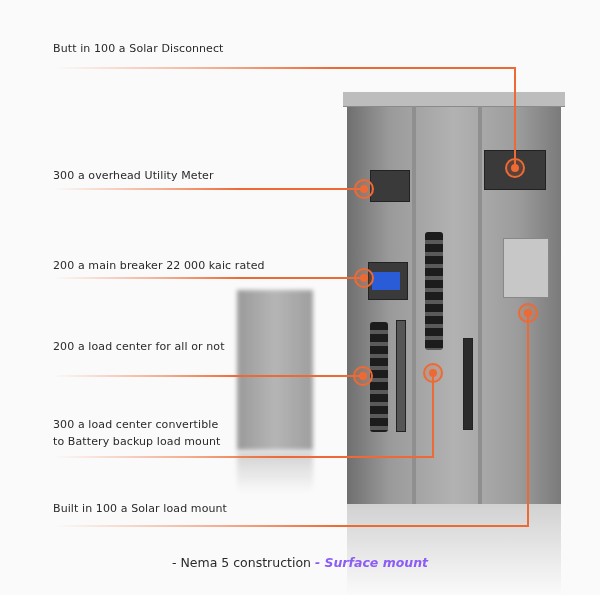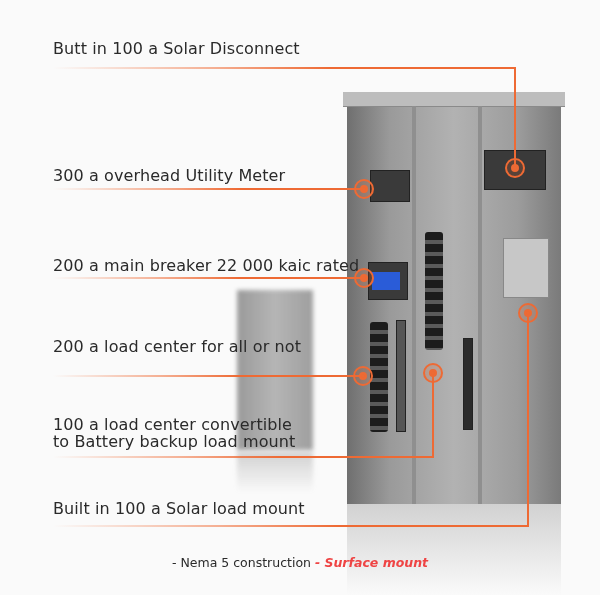--- a/index.html
+++ b/index.html
@@ -1,33 +1,33 @@
 <!DOCTYPE html>
 <html><head>
 <meta charset="utf-8">
 <style>
   html,body{margin:0;padding:0;}
   body{width:600px;height:595px;background:#fafafa;position:relative;overflow:hidden;font-family:"DejaVu Sans","Liberation Sans",sans-serif;}
-  .label{position:absolute;left:53px;font-size:16px;color:#2a2a2a;line-height:17px;letter-spacing:0.1px;}
+  .label{position:absolute;left:53px;font-size:11px;color:#2a2a2a;line-height:17px;letter-spacing:0.1px;}
   .line{position:absolute;height:2px;background:linear-gradient(to right,rgba(240,112,60,0) 0%,rgba(240,112,60,0.55) 35%,#ee6a34 60%,#ee6a34 100%);}
   .vline{position:absolute;width:2px;background:#ee6a34;}
   .target{position:absolute;width:20px;height:20px;border-radius:50%;border:2px solid #ee6a34;box-sizing:border-box;background:rgba(238,106,52,0.18);}
   .target::after{content:"";position:absolute;left:4px;top:4px;width:8px;height:8px;border-radius:50%;border:2px solid #ee6a34;box-sizing:border-box;background:#ee6a34;}
   
   .panel{position:absolute;left:347px;top:92px;width:214px;height:412px;background:linear-gradient(to right,#6f6f6f,#9a9a9a 20%,#b2b2b2 50%,#9c9c9c 80%,#7a7a7a);}
   .panel-top{position:absolute;left:343px;top:92px;width:222px;height:14px;background:#bdbdbd;border-bottom:1px solid #8a8a8a;}
   .col{position:absolute;top:106px;width:4px;height:398px;background:#8f8f8f;}
   .reflect{position:absolute;left:347px;top:504px;width:214px;height:91px;background:linear-gradient(to bottom,rgba(160,160,160,0.45),rgba(250,250,250,0));}
   .blur-panel{position:absolute;left:237px;top:290px;width:76px;height:160px;background:linear-gradient(to right,#8a8a8a,#aaaaaa,#8f8f8f);filter:blur(2px);opacity:0.85;}
   .blur-reflect{position:absolute;left:237px;top:452px;width:76px;height:40px;background:linear-gradient(to bottom,rgba(150,150,150,0.4),rgba(250,250,250,0));filter:blur(2px);}
   .breaker-stack{position:absolute;width:18px;background:repeating-linear-gradient(to bottom,#1c1c1c 0,#1c1c1c 8px,#5a5a5a 8px,#5a5a5a 12px);border-radius:3px;}
   .meter-block{position:absolute;background:#3a3a3a;border:1px solid #222;}
   .bluebox{position:absolute;left:372px;top:272px;width:28px;height:18px;background:#2a5cd8;}
   .footer{position:absolute;top:555px;left:0;width:600px;text-align:center;font-size:12.5px;color:#2a2a2a;}
-  .footer b{font-style:italic;font-weight:bold;color:#ef4444;}
+  .footer b{font-style:italic;font-weight:bold;color:#8b5cf6;}
 </style>
 </head>
 <body>
 
 <div class="blur-panel"></div>
 <div class="blur-reflect"></div>
 
 <div>
   <div class="panel"></div>
   <div class="panel-top"></div>
@@ -59,21 +59,21 @@
 <div class="line" style="left:53px;top:277px;width:310px"></div>
 <div class="target" style="left:354px;top:268px"></div>
 
 <div class="label" style="top:338px">
   <div>200 a load center for all or not</div>
 </div>
 <div class="line" style="left:53px;top:375px;width:310px"></div>
 <div class="target" style="left:353px;top:366px"></div>
 
 <div class="label" style="top:416px">
-  <div>100 a load center convertible</div>
+  <div>300 a load center convertible</div>
   <div>to Battery backup load mount</div>
 </div>
 <div class="line" style="left:53px;top:456px;width:380px"></div>
 <div class="vline" style="left:432px;top:372px;height:86px"></div>
 <div class="target" style="left:423px;top:363px"></div>
 
 <div class="label" style="top:500px">Built in 100 a Solar load mount</div>
 <div class="line" style="left:53px;top:525px;width:476px"></div>
 <div class="vline" style="left:527px;top:312px;height:215px"></div>
 <div class="target" style="left:518px;top:303px"></div>

